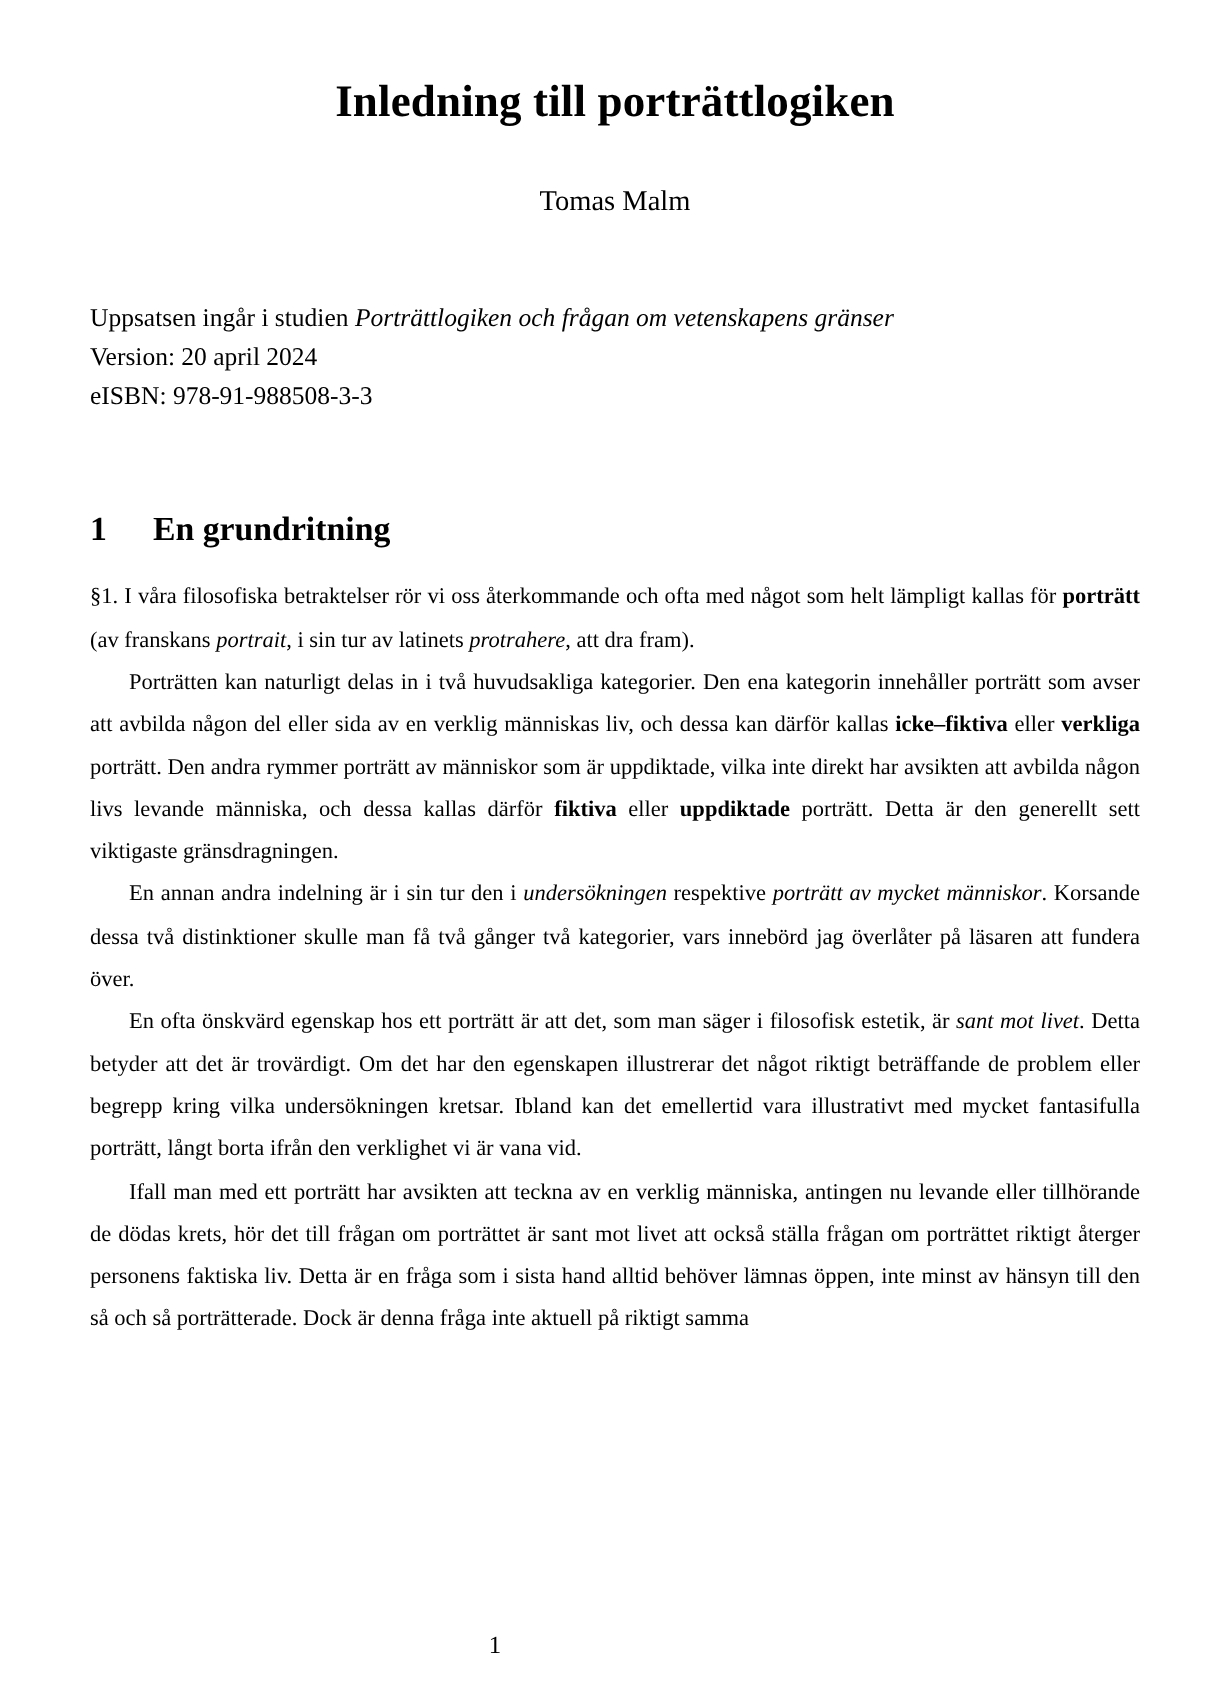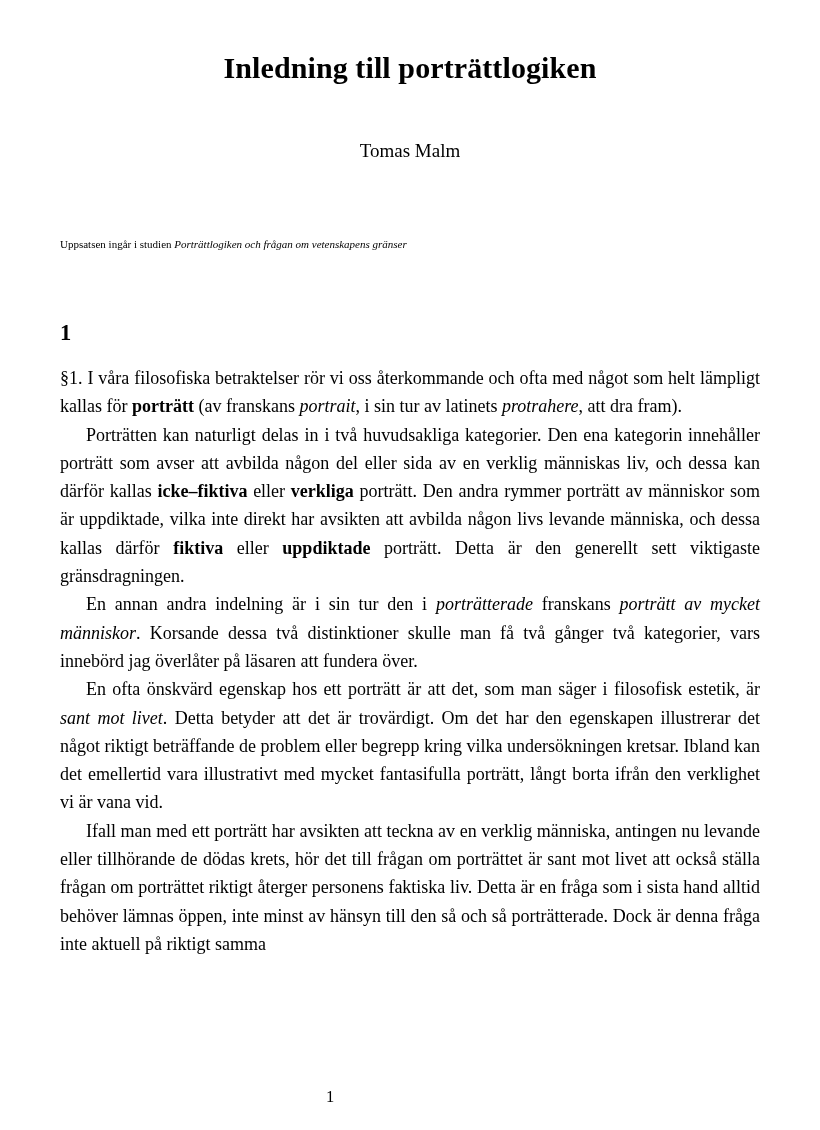--- a/index.html
+++ b/index.html
@@ -32,35 +32,35 @@
   .doc-title {
     margin: 0;
     padding-top: 50px;
     text-align: center;
     font-size: 30px;
     font-weight: bold;
     letter-spacing: 0.1px;
     line-height: 1.2;
   }
   .doc-author {
-    margin: 16px;
+    margin: 0;
     padding-top: 38px;
     text-align: center;
     font-size: 19px;
     font-weight: normal;
     line-height: 1.2;
   }
 
   
   .meta-block {
     margin: 0;
     padding-top: 52px;
   }
   .meta-line {
-    font-size: 11px;
+    font-size: 17px;
     line-height: 26.2px;
     text-align: left;
     white-space: nowrap;
   }
   .meta-line i { font-style: italic; }
 
   
   .section-head {
     margin: 0;
     padding-top: 62px;
@@ -76,21 +76,21 @@
     flex: 0 0 42px;
   }
   .section-title { flex: 1 1 auto; }
 
   
   .body-text {
     padding-top: 18px;
   }
   p.para {
     margin: 0;
-    font-size: 18px;
+    font-size: 15px;
     line-height: 28.3px;
     text-align: justify;
     text-justify: inter-word;
     hyphens: manual;
     text-indent: 0;
   }
   p.para.indent {
     text-indent: 26px;
   }
   p.para b { font-weight: bold; }
@@ -112,33 +112,36 @@
 
 <div class="page">
   <div class="content">
 
     <h1 class="doc-title">Inledning till porträttlogiken</h1>
 
     <div class="doc-author">Tomas Malm</div>
 
     <div class="meta-block">
       <div class="meta-line"><span>Uppsatsen ingår i studien </span><i>Porträttlogiken och frågan om vetenskapens gränser</i></div>
+      <div class="meta-line">Version: 20 april 2024</div>
+      <div class="meta-line">eISBN: 978-91-988508-3-3</div>
     </div>
 
     <h2 class="section-head">
       <span class="section-num">1</span>
+      <span class="section-title">En grundritning</span>
     </h2>
 
     <div class="body-text">
 
       <p class="para"><span>§1.  I våra filosofiska betraktelser rör vi oss återkommande och ofta med något som helt lämpligt kallas för </span><b>porträtt</b><span> (av franskans </span><i>portrait</i><span>, i sin tur av latinets </span><i>protrahere</i><span>, att dra fram).</span></p>
 
       <p class="para indent"><span>Porträtten kan naturligt delas in i två huvudsakliga kategorier. Den ena kategorin innehåller porträtt som avser att avbilda någon del eller sida av en verklig människas liv, och dessa kan därför kallas </span><b>icke–fiktiva</b><span> eller </span><b>verkliga</b><span> porträtt. Den andra rymmer porträtt av människor som är uppdiktade, vilka inte direkt har avsikten att avbilda någon livs levande människa, och dessa kallas därför </span><b>fiktiva</b><span> eller </span><b>uppdiktade</b><span> porträtt. Detta är den generellt sett viktigaste gränsdragningen.</span></p>
 
-      <p class="para indent"><span>En annan andra indelning är i sin tur den i </span><i>porträtterade</i><span> franskans </span><i>porträtt av mycket människor</i><span>. Korsande dessa två distinktioner skulle man få två gånger två kategorier, vars innebörd jag överlåter på läsaren att fundera över.</span></p>
+      <p class="para indent"><span>En annan andra indelning är i sin tur den i </span><i>undersökningen</i><span> respektive </span><i>porträtt av mycket människor</i><span>. Korsande dessa två distinktioner skulle man få två gånger två kategorier, vars innebörd jag överlåter på läsaren att fundera över.</span></p>
 
       <p class="para indent"><span>En ofta önskvärd egenskap hos ett porträtt är att det, som man säger i filosofisk estetik, är </span><i>sant mot livet</i><span>. Detta betyder att det är trovärdigt. Om det har den egenskapen illustrerar det något riktigt beträffande de problem eller begrepp kring vilka undersökningen kretsar. Ibland kan det emellertid vara illustrativt med mycket fantasifulla porträtt, långt borta ifrån den verklighet vi är vana vid.</span></p>
 
       <p class="para indent"><span>Ifall man med ett porträtt har avsikten att teckna av en verklig människa, antingen nu levande eller tillhörande de dödas krets, hör det till frågan om porträttet är sant mot livet att också ställa frågan om porträttet riktigt återger personens faktiska liv. Detta är en fråga som i sista hand alltid behöver lämnas öppen, inte minst av hänsyn till den så och så porträtterade. Dock är denna fråga inte aktuell på riktigt samma</span></p>
 
     </div>
   </div>
 
   <div class="page-number">1</div>
 </div>

